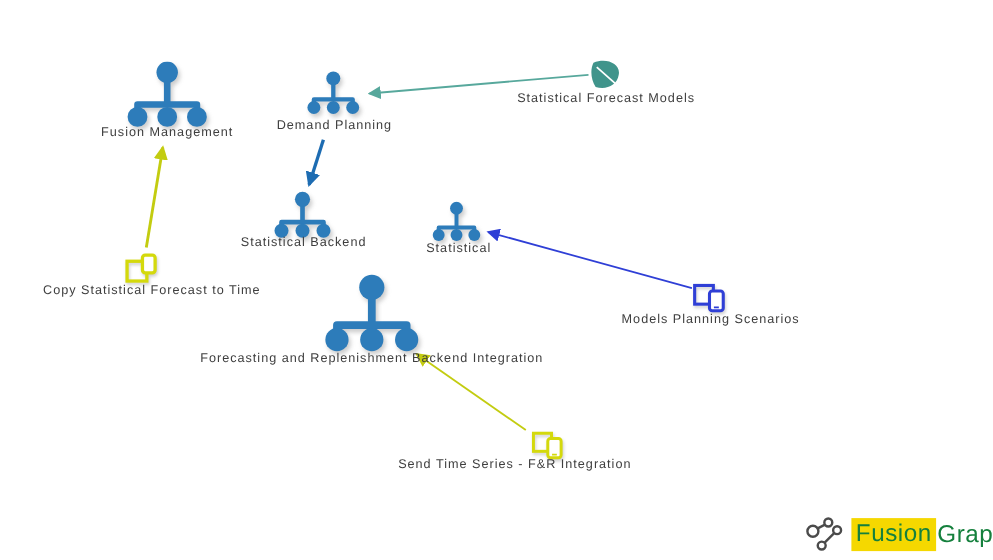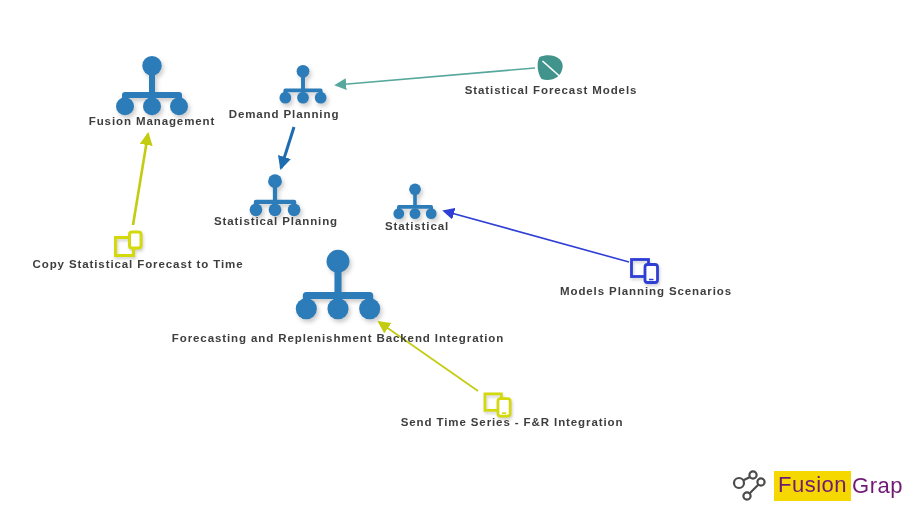--- a/index.html
+++ b/index.html
@@ -4,32 +4,32 @@
 <style>
   html,body{margin:0;padding:0;background:#fff;}
   #canvas{
     position:relative;width:903px;height:509px;background:#ffffff;overflow:hidden;
     font-family:"Liberation Sans", sans-serif;
   }
   .abs{position:absolute;}
   .cx{transform:translateX(-50%);}
   .node-label{
     position:absolute;transform:translateX(-50%);white-space:nowrap;
-    font-size:11.5px;letter-spacing:0.9px;color:#3e3e3e;font-weight:bold;text-align:right;
+    font-size:11.5px;letter-spacing:0.9px;color:#3e3e3e;font-weight:normal;text-align:right;
   }
   .tree-icon{filter:drop-shadow(2px 3px 2px rgba(110,110,110,0.35));}
   .tree-icon path{fill:none;stroke:#2d7cba;stroke-linejoin:round;stroke-linecap:butt;}
   .tree-icon circle{fill:#2d7cba;}
   .leaf-icon path.blade{fill:#40948b;}
   .leaf-icon path.stem{fill:none;stroke:#ffffff;stroke-width:1.6;}
   .sq-icon{filter:drop-shadow(1.5px 2px 1.5px rgba(150,150,150,0.45));}
   #arrow-layer{position:absolute;left:0;top:0;pointer-events:none;}
   
   #logo{position:absolute;left:730px;top:467px;display:flex;align-items:center;gap:5px;}
-  #logo .word{font-size:22px;color:#701a75;letter-spacing:0.5px;}
+  #logo .word{font-size:22px;color:#15803d;letter-spacing:0.5px;}
   #logo .hl{background:#f5d800;padding:1px 4px 3px 4px;}
   .graph-icon circle{fill:#ffffff;stroke:#4b4b4b;stroke-width:2.2;}
   .graph-icon line{stroke:#4b4b4b;stroke-width:2.2;}
 </style>
 </head>
 <body>
 
 <div id="canvas">
 
   <svg id="arrow-layer" width="903" height="509" viewBox="0 0 903 509">
@@ -69,40 +69,40 @@
   </div>
 
   <div class="abs">
     <svg class="abs cx tree-icon" style="left:303px;top:63px" width="49" height="43" viewBox="0 0 100 80">
       <path d="M14 66 V52 H86 V66 M50 14 V52" stroke-width="8"></path>
       <circle cx="50" cy="13" r="13"></circle>
       <circle cx="14" cy="67" r="12"></circle>
         <circle cx="50" cy="67" r="12"></circle>
         <circle cx="86" cy="67" r="12"></circle>
     </svg>
-    <span class="node-label" style="left:284px;top:108px">Demand Planning</span>
+    <span class="node-label" style="left:304px;top:108px">Demand Planning</span>
   </div>
 
   <div class="abs">
     <svg class="abs cx leaf-icon" style="left:551px;top:53px" width="33" height="31" viewBox="0 0 33 31">
       <path class="blade" d="M5 4 C 17 -1 30 5 28 15 C 26.5 25 16 29 7 26 C 2.5 19 2 10 5 4 Z"></path>
       <path class="stem" d="M8 8 L26 24"></path>
     </svg>
     <span class="node-label" style="left:551px;top:84px">Statistical Forecast Models</span>
   </div>
 
   <div class="abs">
     <svg class="abs cx tree-icon" style="left:275px;top:173px" width="53" height="45" viewBox="0 0 100 80">
       <path d="M14 66 V52 H86 V66 M50 14 V52" stroke-width="8"></path>
       <circle cx="50" cy="13" r="13"></circle>
       <circle cx="14" cy="67" r="12"></circle>
         <circle cx="50" cy="67" r="12"></circle>
         <circle cx="86" cy="67" r="12"></circle>
     </svg>
-    <span class="node-label" style="left:276px;top:215px">Statistical Planning</span>
+    <span class="node-label" style="left:276px;top:215px">Statistical Backend</span>
   </div>
 
   <div class="abs">
     <svg class="abs cx tree-icon" style="left:415px;top:183px" width="45" height="37" viewBox="0 0 100 80">
       <path d="M14 66 V52 H86 V66 M50 14 V52" stroke-width="8"></path>
       <circle cx="50" cy="13" r="13"></circle>
       <circle cx="14" cy="67" r="12"></circle>
         <circle cx="50" cy="67" r="12"></circle>
         <circle cx="86" cy="67" r="12"></circle>
     </svg>
@@ -127,30 +127,30 @@
   </div>
 
   <div class="abs">
     <svg class="abs cx tree-icon" style="left:338px;top:249px" width="88" height="72" viewBox="0 0 100 80">
       <path d="M14 66 V52 H86 V66 M50 14 V52" stroke-width="8"></path>
       <circle cx="50" cy="13" r="13"></circle>
       <circle cx="14" cy="67" r="12"></circle>
         <circle cx="50" cy="67" r="12"></circle>
         <circle cx="86" cy="67" r="12"></circle>
     </svg>
-    <span class="node-label" style="left:338px;top:332px">Forecasting and Replenishment Backend Integration</span>
+    <span class="node-label" style="left:338px;top:320px">Forecasting and Replenishment Backend Integration</span>
   </div>
 
   <div class="abs">
     <svg class="abs cx sq-icon" style="left:498px;top:390px" width="30" height="29" viewBox="0 0 31 29">
       <rect x="2" y="3.5" width="17" height="17" fill="none" stroke="#d4d90c" stroke-width="2.8"></rect>
       <rect x="15.5" y="8.5" width="12.5" height="18" rx="2.5" fill="#ffffff" stroke="#d4d90c" stroke-width="2.8"></rect>
       <line x1="19.5" y1="23.5" x2="24" y2="23.5" stroke="#d4d90c" stroke-width="1.6"></line>
     </svg>
-    <span class="node-label" style="left:512px;top:416px">Send Time Series - F&amp;R Integration</span>
+    <span class="node-label" style="left:468px;top:416px">Send Time Series - F&amp;R Integration</span>
   </div>
 
   <div id="logo">
     <svg class="graph-icon" width="39" height="37" viewBox="0 0 39 37">
       <line x1="12" y1="14" x2="20" y2="10"></line>
       <line x1="19" y1="27" x2="29" y2="17"></line>
       <circle cx="9" cy="16" r="5"></circle>
       <circle cx="23" cy="8" r="3.6"></circle>
       <circle cx="17" cy="29" r="3.6"></circle>
       <circle cx="31" cy="15" r="3.6"></circle>

